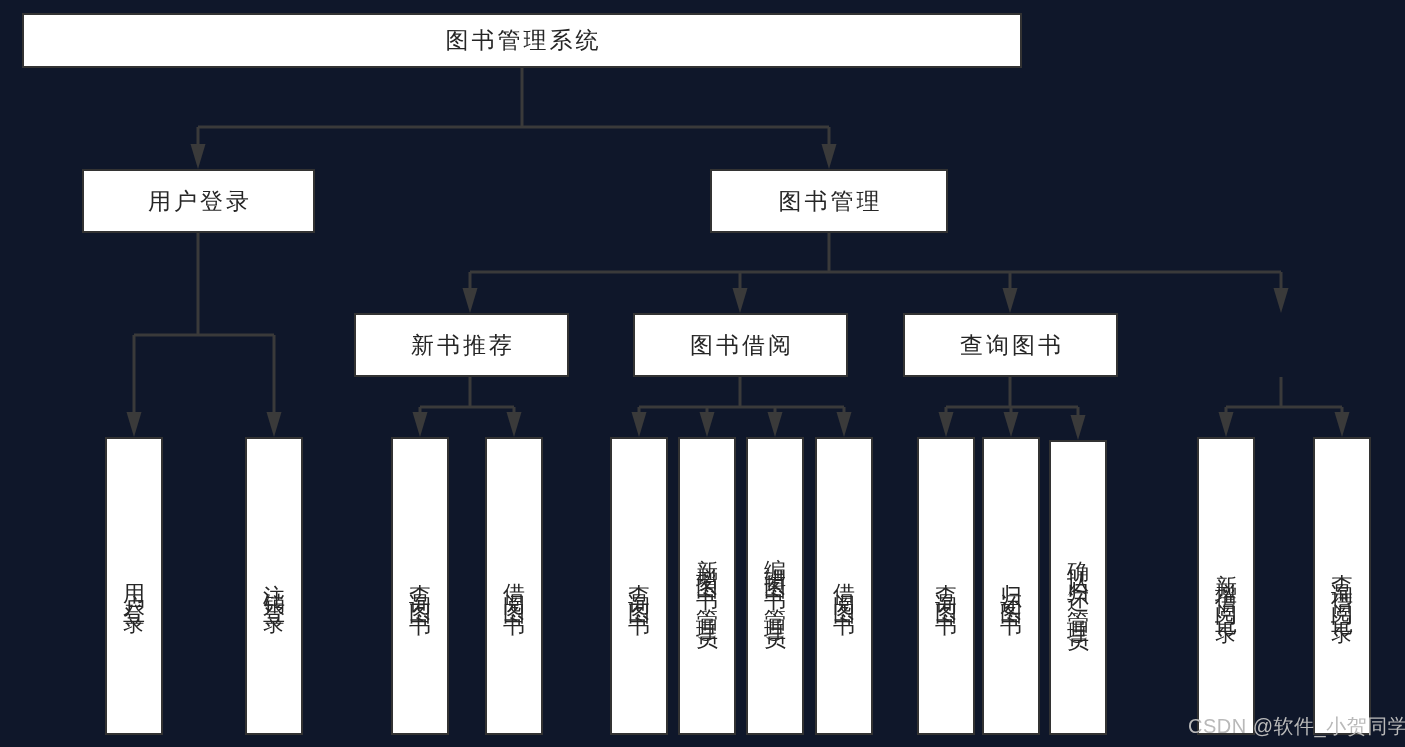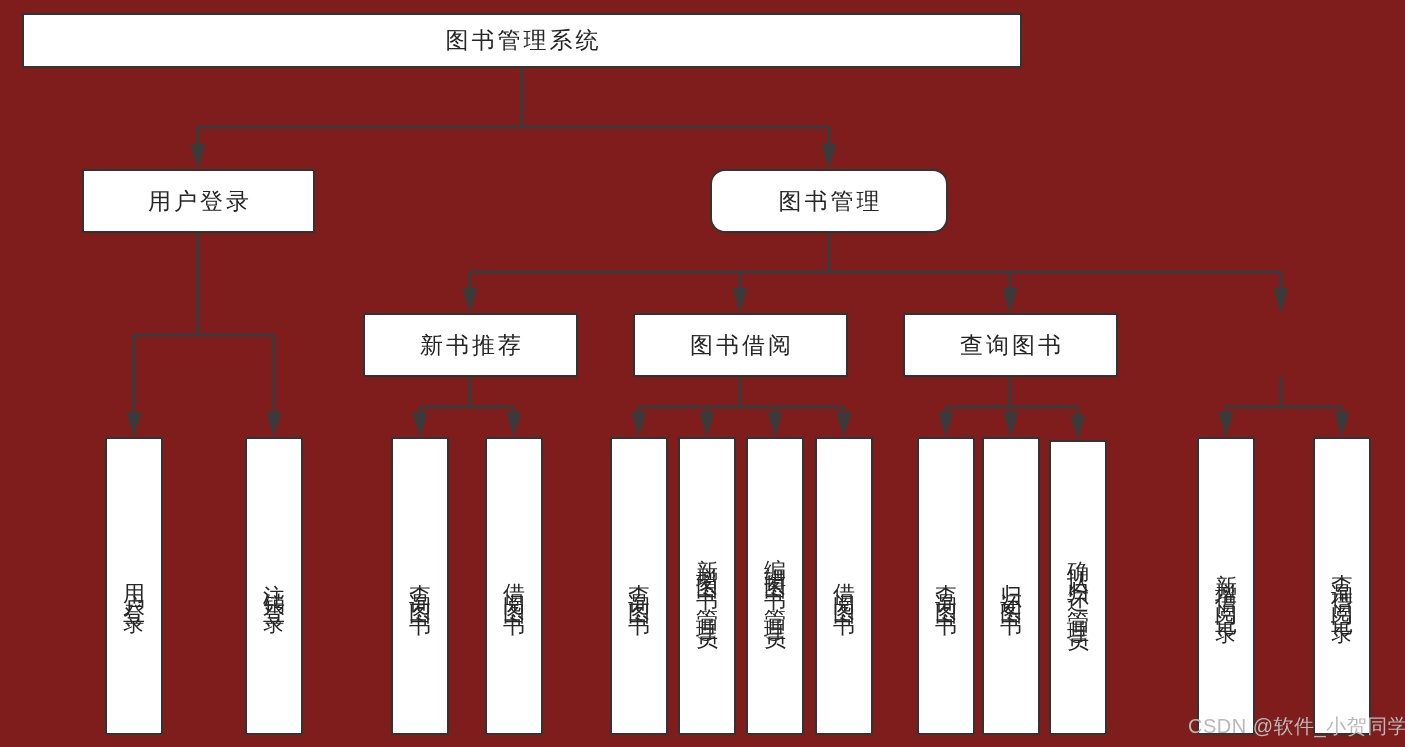--- a/index.html
+++ b/index.html
@@ -1,20 +1,20 @@
 <!DOCTYPE html>
 <html><head>
 <meta charset="utf-8">
 <style>
   html, body { margin: 0; padding: 0; background: #ffffff; }
   .canvas {
     position: relative;
     width: 1405px;
     height: 747px;
-    background: #7f1d1d;
+    background: #0f172a;
     font-family: "Liberation Sans", sans-serif;
     overflow: hidden;
   }
   .connectors {
     position: absolute;
     left: 0; top: 0;
     width: 1405px; height: 747px;
     pointer-events: none;
   }
   .node {
@@ -85,25 +85,25 @@
     </g>
   </svg>
 
   <div class="node h-node" style="left:22px; top:13px; width:1000px; height:55px;">
     <span>图书管理系统</span>
   </div>
 
   <div class="node h-node" style="left:82px; top:169px; width:233px; height:64px;">
     <span>用户登录</span>
   </div>
-  <div class="node h-node" style="left:710px; top:169px; width:238px; height:64px;border-radius:15px;">
+  <div class="node h-node" style="left:710px; top:169px; width:238px; height:64px;">
     <span>图书管理</span>
   </div>
 
-  <div class="node h-node" style="left:363px; top:313px; width:215px; height:64px;">
+  <div class="node h-node" style="left:354px; top:313px; width:215px; height:64px;">
     <span>新书推荐</span>
   </div>
   <div class="node h-node" style="left:633px; top:313px; width:215px; height:64px;">
     <span>图书借阅</span>
   </div>
   <div class="node h-node" style="left:903px; top:313px; width:215px; height:64px;">
     <span>查询图书</span>
   </div>
 
   <div class="node v-node" style="left:105px; top:437px; width:58px; height:298px;">

